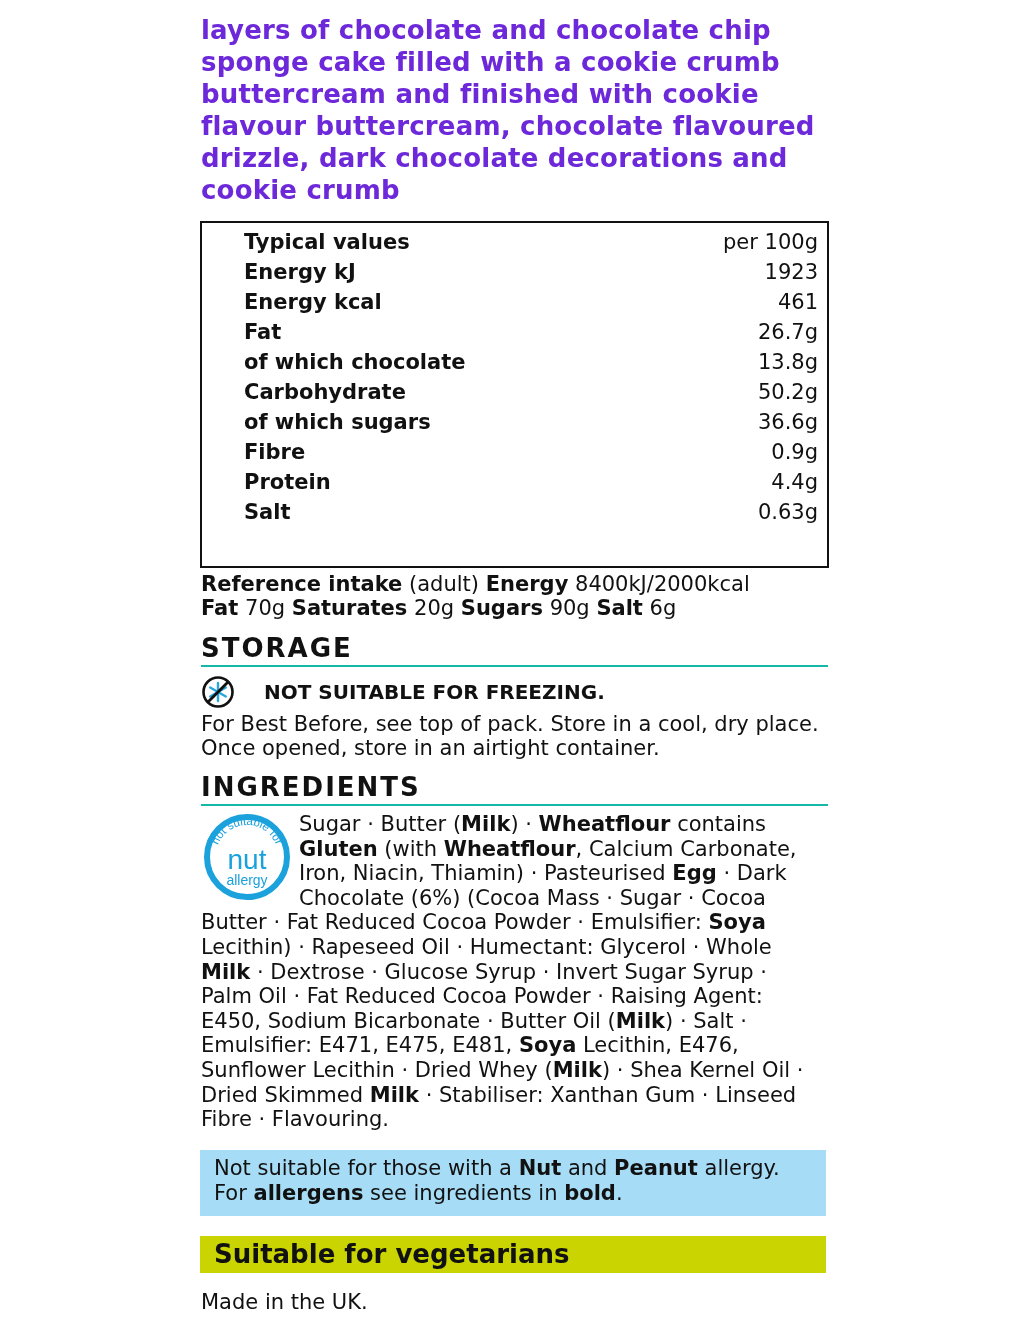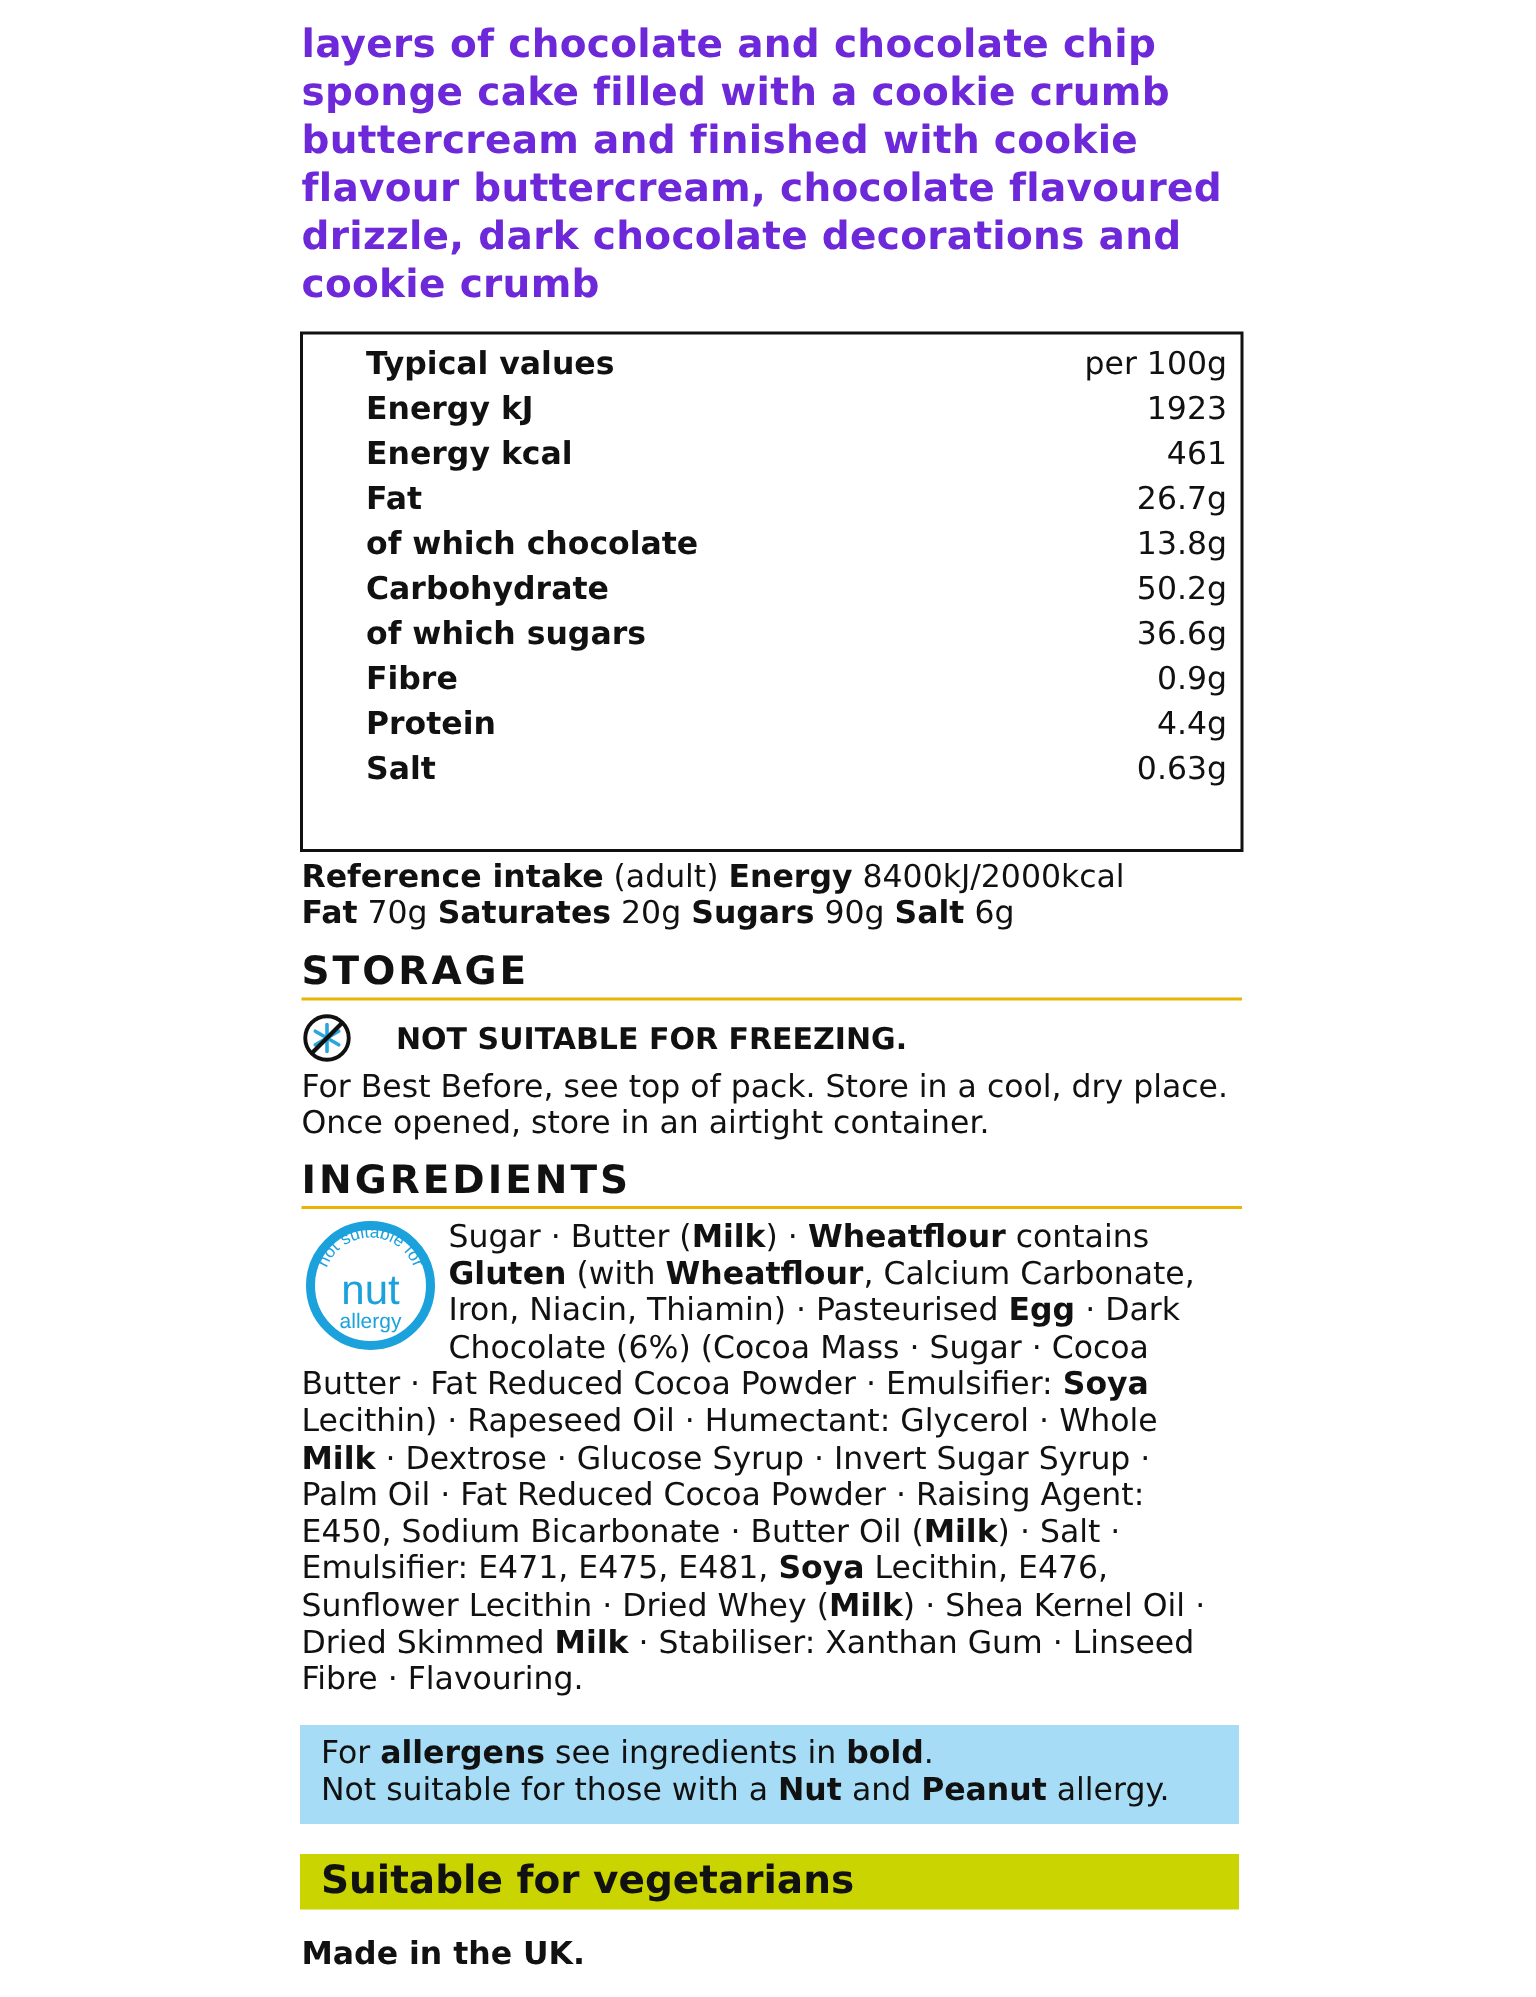--- a/index.html
+++ b/index.html
@@ -8,33 +8,33 @@
   .col { position: absolute; left: 201px; width: 627px; }
   .desc { top: 14px; font-size: 26px; line-height: 32px; font-weight: bold; letter-spacing: 0.2px; color:#6d28d9; }
   .ntable { position: absolute; left: 200px; top: 221px; width: 625px; height: 343px; border: 2px solid #111; }
   .ntable .head { height: 38px; border-bottom: 2px solid #111; font-size: 26px; font-weight: bold; letter-spacing: 2px; padding-left: 8px; line-height: 40px; }
   .ntable .rows { padding: 4px 9px 0 9px; }
   .nrow { display: flex; justify-content: space-between; height: 30px; line-height: 30px; font-size: 21px; margin-left: 33px; }
   .nrow .lbl { font-weight: bold; }
   .nrow .val { font-weight: normal; }
   .ref { top: 572px; font-size: 21px; line-height: 24px; }
   .ref b { font-weight: bold; }
-  .sechead { font-size: 26px; font-weight: bold; letter-spacing: 2px; height: 34px; line-height: 34px; border-bottom: 2px solid #eab308; }
+  .sechead { font-size: 26px; font-weight: bold; letter-spacing: 2px; height: 34px; line-height: 34px; border-bottom: 2px solid #14b8a6; }
   .storage-h { top: 631px; }
   .freeze { top: 676px; display:flex; align-items:center; font-size: 20px; font-weight: bold; height: 32px; gap: 17px; }
   .freeze svg { margin-right: 12px; }
   .storage-txt { top: 712px; font-size: 21px; line-height: 24px; width: 620px; }
   .ingr-h { top: 770px; }
   .ingr { top: 812px; font-size: 21px; line-height: 24.6px; width: 612px; }
   .ingr .badge { float: left; width: 98px; height: 88px; margin-right: 2px; margin-left: -2px; }
   .ingr b { font-weight: bold; }
   .allergen-box { position: absolute; left: 200px; top: 1150px; width: 626px; height: 66px; background: #a6dcf5; font-size: 21px; line-height: 25px; box-sizing: border-box; padding: 6px 0 0 14px; }
   .allergen-box b { font-weight: bold; }
   .veg-box { position: absolute; left: 200px; top: 1236px; width: 626px; height: 37px; background: #c9d400; font-size: 26px; font-weight: bold; line-height: 37px; box-sizing: border-box; padding-left: 14px; }
-  .made { top: 1289px; font-size: 21px; font-weight: bold; line-height: 26px; }
+  .made { top: 1289px; font-size: 21px; font-weight: normal; line-height: 26px; }
 </style>
 </head>
 <body>
 
 <div class="col desc">layers of chocolate and chocolate chip sponge cake filled with a cookie crumb buttercream and finished with cookie flavour buttercream, chocolate flavoured drizzle, dark chocolate decorations and cookie crumb</div>
 
 <div class="ntable">
   <div class="rows">
     <div class="nrow">
       <span class="lbl">Typical values</span>
@@ -126,19 +126,19 @@
     </defs>
     <circle cx="48" cy="45" r="40" fill="#fff" stroke="#1ba1dc" stroke-width="6"></circle>
     <text font-family="Liberation Sans, sans-serif" font-size="11.5" fill="#1ba1dc"><textPath href="#arc" startOffset="50%" text-anchor="middle" id="badge-top">not suitable for</textPath></text>
     <text id="badge-mid" x="48" y="57" text-anchor="middle" font-family="Liberation Sans, sans-serif" font-size="28" fill="#1ba1dc">nut</text>
     <text id="badge-bot" x="48" y="73" text-anchor="middle" font-family="Liberation Sans, sans-serif" font-size="14" fill="#1ba1dc">allergy</text>
   </svg>
   <span id="ingr-body"><span>Sugar · Butter (</span><b>Milk</b><span>) · </span><b>Wheatflour</b><span> contains </span><b>Gluten</b><span> (with </span><b>Wheatflour</b><span>, Calcium Carbonate, Iron, Niacin, Thiamin) · Pasteurised </span><b>Egg</b><span> · Dark Chocolate (6%) (Cocoa Mass · Sugar · Cocoa Butter · Fat Reduced Cocoa Powder · Emulsifier: </span><b>Soya</b><span> Lecithin) · Rapeseed Oil · Humectant: Glycerol · Whole </span><b>Milk</b><span> · Dextrose · Glucose Syrup · Invert Sugar Syrup · Palm Oil · Fat Reduced Cocoa Powder · Raising Agent: E450, Sodium Bicarbonate · Butter Oil (</span><b>Milk</b><span>) · Salt · Emulsifier: E471, E475, E481, </span><b>Soya</b><span> Lecithin, E476, Sunflower Lecithin · Dried Whey (</span><b>Milk</b><span>) · Shea Kernel Oil · Dried Skimmed </span><b>Milk</b><span> · Stabiliser: Xanthan Gum · Linseed Fibre · Flavouring.</span></span>
 </div>
 
 <div class="allergen-box">
+  <div id="al2"><span>Not suitable for those with a </span><b>Nut</b><span> and </span><b>Peanut</b><span> allergy.</span></div>
   <div id="al1"><span>For </span><b>allergens</b><span> see ingredients in </span><b>bold</b><span>.</span></div>
-  <div id="al2"><span>Not suitable for those with a </span><b>Nut</b><span> and </span><b>Peanut</b><span> allergy.</span></div>
 </div>
 
 <div class="veg-box">Suitable for vegetarians</div>
 
 <div class="col made">Made in the UK.</div>
 
 </body></html>

